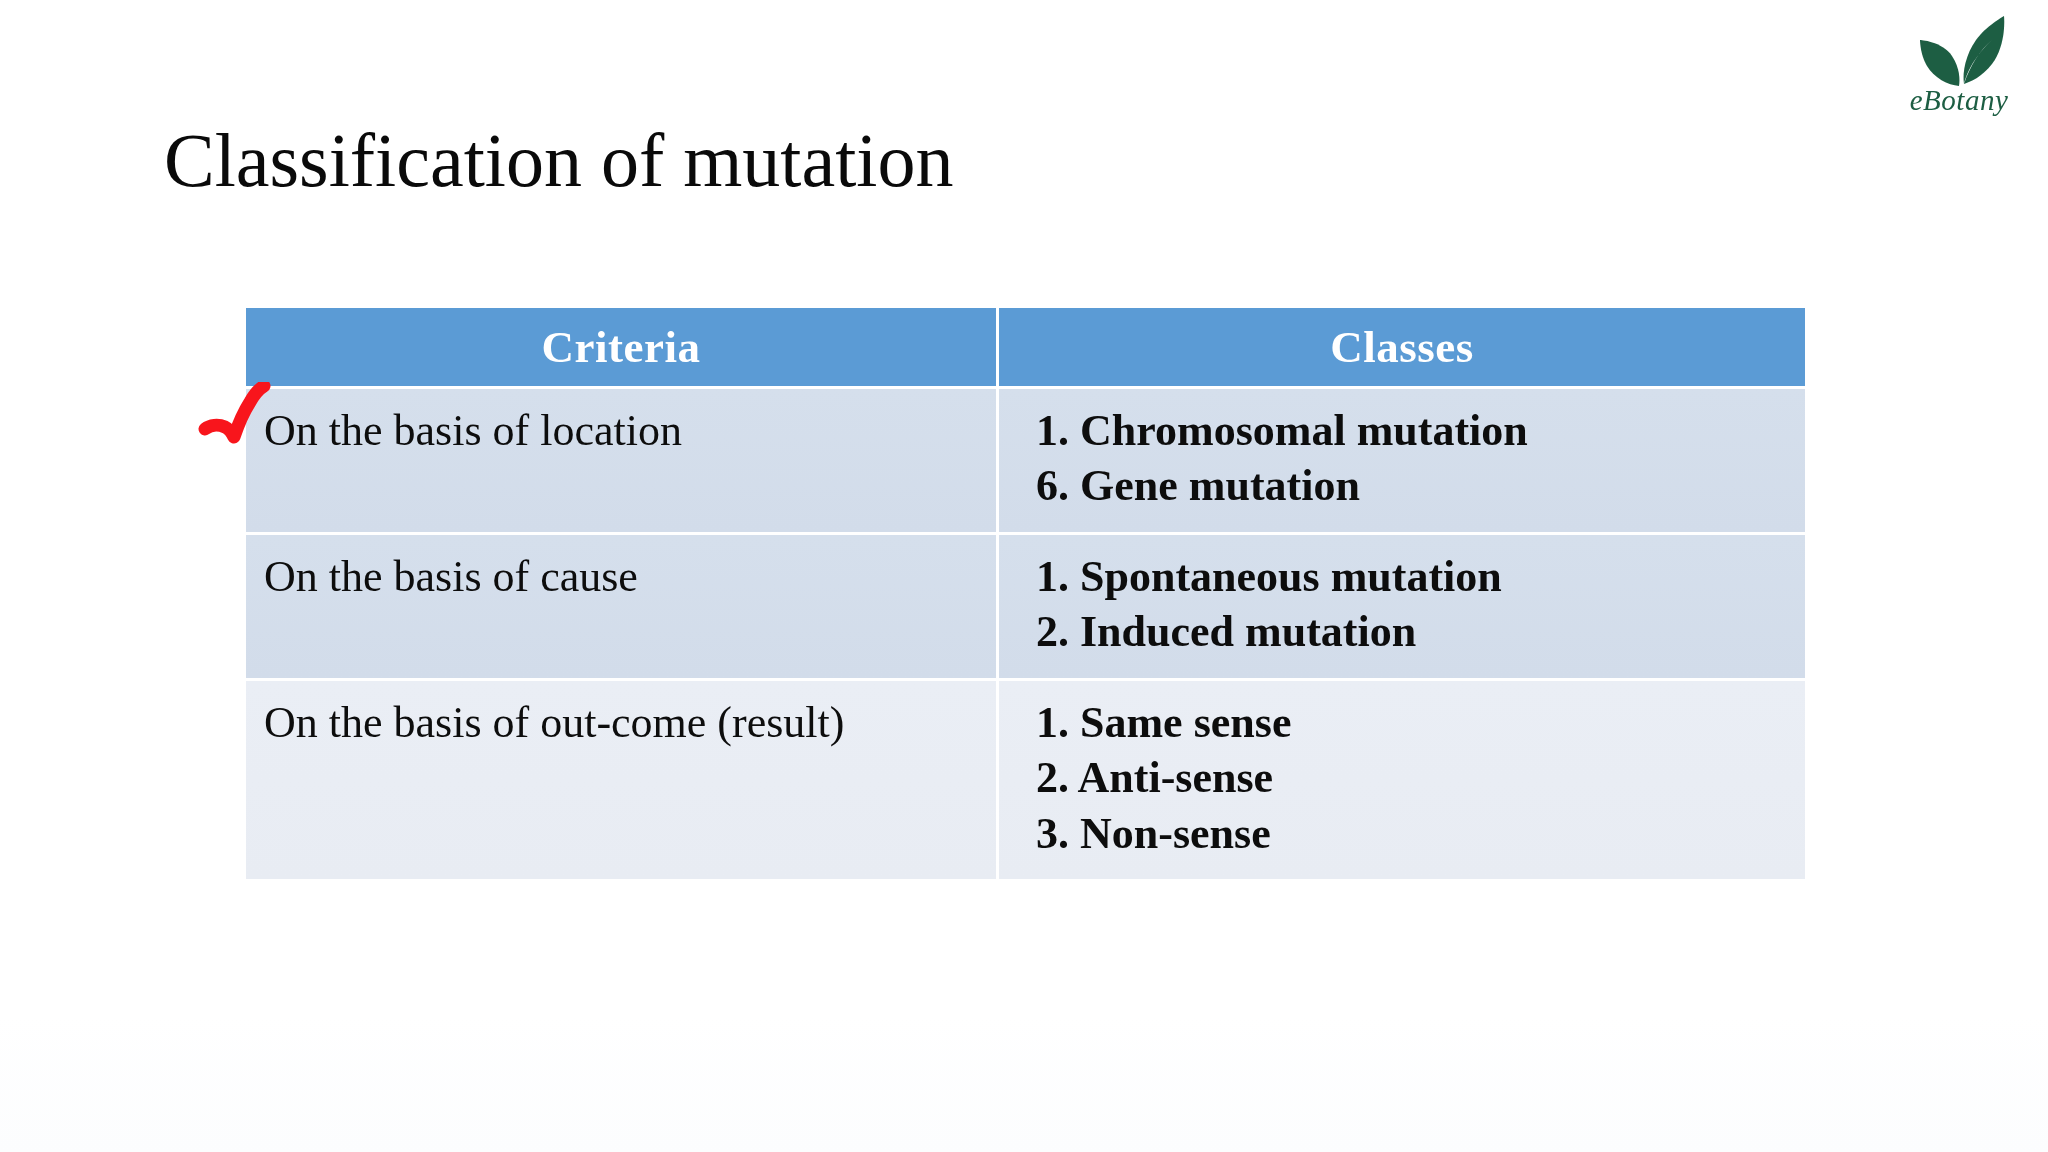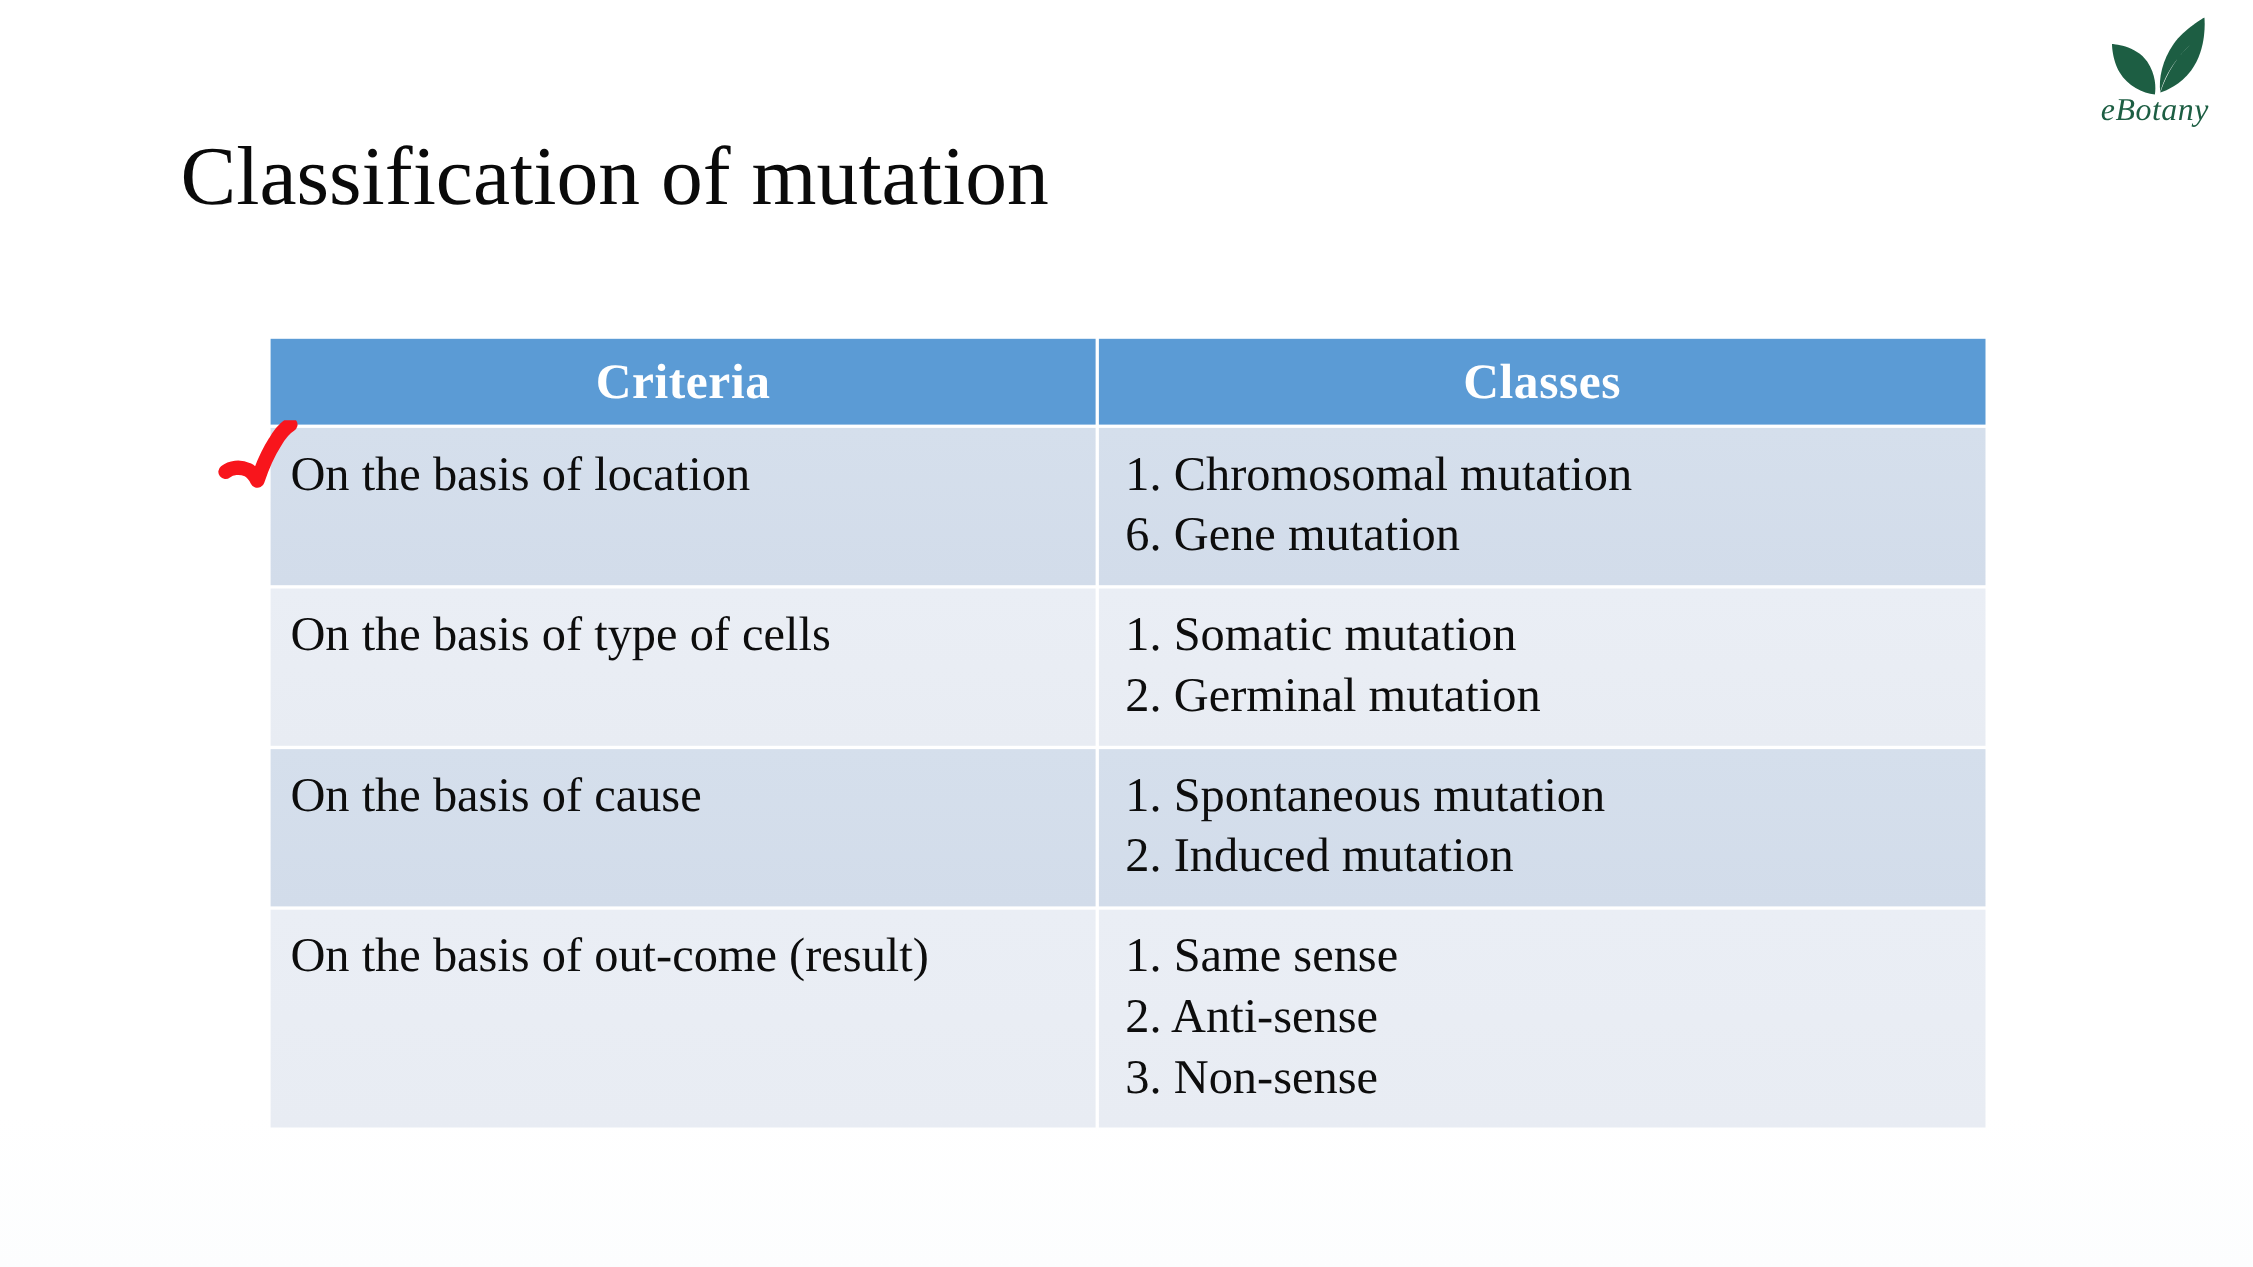--- a/index.html
+++ b/index.html
@@ -94,21 +94,22 @@
 
   .tbl tbody td {
     padding: 14px 0 18px 18px;
     vertical-align: top;
     font-size: 44px;
     line-height: 1.26;
     color: #0d0d0d;
     font-family: "Liberation Serif", "DejaVu Serif", serif;
   }
   .tbl tbody td.classes-cell {
-    padding-left: 24px;
+    padding-left: 37px;
+    font-weight: bold;
   }
 
   
   tr.band-dark td   { background: linear-gradient(180deg, #d5dfec 0%, #d2dcea 100%); }
   tr.band-light td  { background: linear-gradient(180deg, #eaeef5 0%, #e8ecf3 100%); }
 
   .cell-line { display: block; white-space: pre; }
 
   
   .check-mark {
@@ -149,27 +150,20 @@
         </tr>
       </thead>
       <tbody>
         <tr class="band-dark">
           <td class="criteria-cell">On the basis of location</td>
           <td class="classes-cell">
             <span class="cell-line">1. Chromosomal mutation</span>
             <span class="cell-line">6. Gene mutation</span>
           </td>
         </tr>
-        <tr class="band-light">
-          <td class="criteria-cell">On the basis of type of cells</td>
-          <td class="classes-cell">
-            <span class="cell-line">1. Somatic mutation</span>
-            <span class="cell-line">2. Germinal mutation</span>
-          </td>
-        </tr>
         <tr class="band-dark">
           <td class="criteria-cell">On the basis of cause</td>
           <td class="classes-cell">
             <span class="cell-line">1. Spontaneous mutation</span>
             <span class="cell-line">2. Induced mutation</span>
           </td>
         </tr>
         <tr class="band-light">
           <td class="criteria-cell">On the basis of out-come
 (result)</td>

